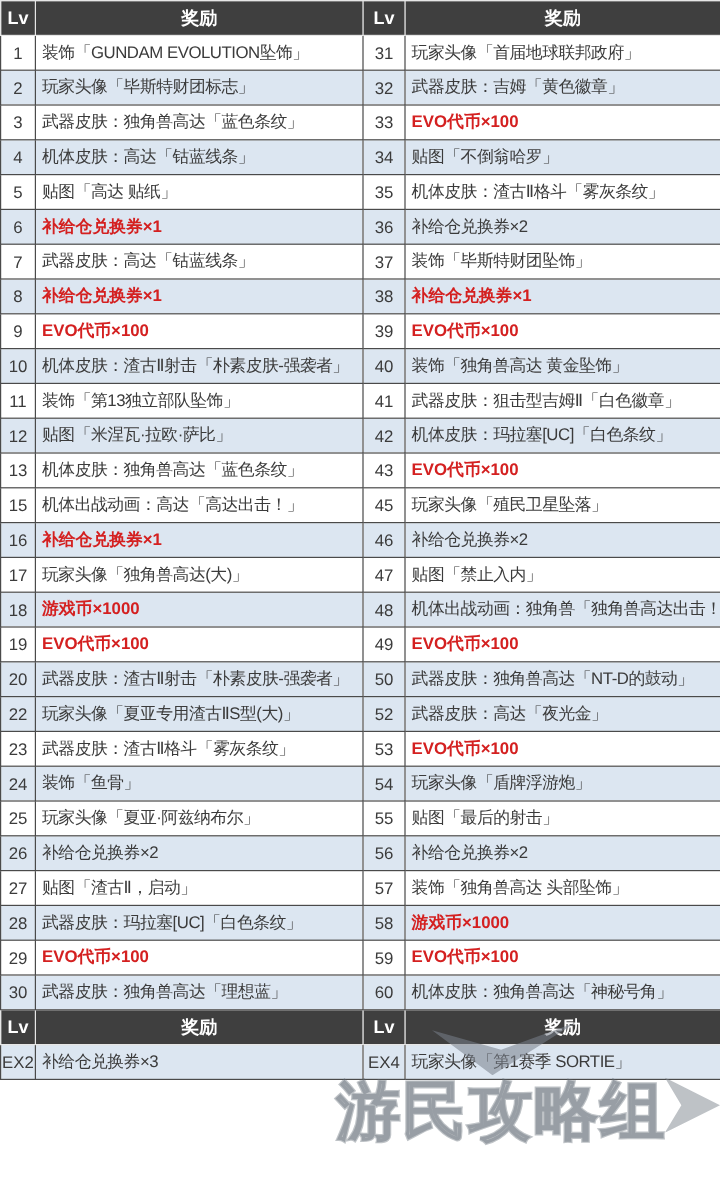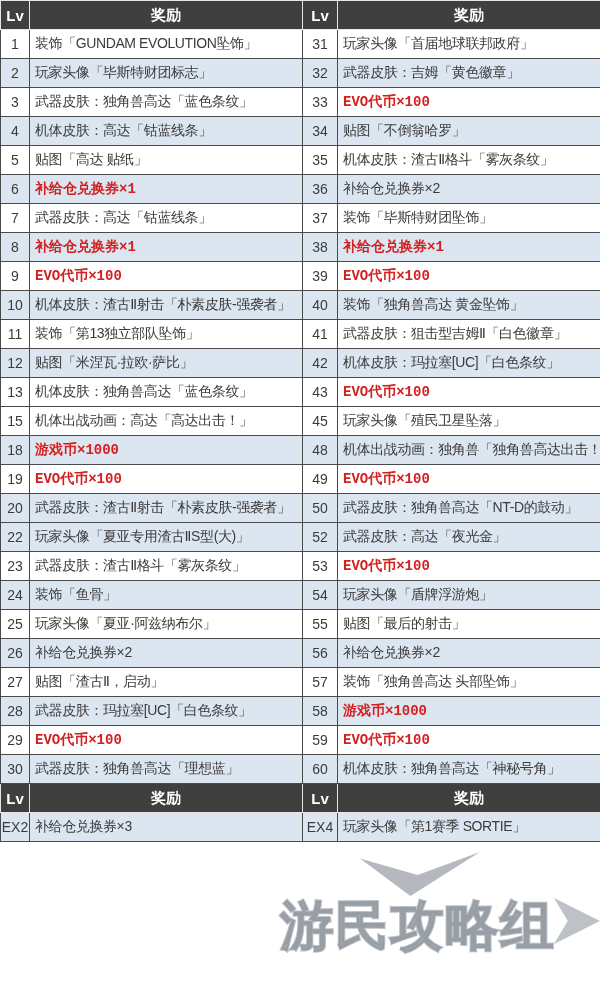--- a/index.html
+++ b/index.html
@@ -24,21 +24,21 @@
     border:1px solid #e6e6e6;
   }
   td{
     border:1px solid #4a4a4a;
     font-size:14px;color:var(--text,#3b3b3b);
     padding:0;white-space:nowrap;overflow:hidden;
     background:#ffffff;
   }
   td.lv{text-align:center;}
   td.reward{padding-left:5px;letter-spacing:-0.4px;}
-  td.red{color:var(--red,#d42020);font-weight:bold;letter-spacing:0;font-family:Liberation Mono, monospace;}
+  td.red{color:var(--red,#d42020);font-weight:bold;letter-spacing:0;}
   tr.stripe td{background:var(--stripe,#dce6f1);}
   
   .watermark{
     position:absolute;left:278px;top:848px;width:322px;height:125px;
     pointer-events:none;z-index:5;font-family:Liberation Mono, monospace;
   }
   .wm-text{
     position:absolute;left:2px;top:42px;
     font-size:54px;font-weight:bold;letter-spacing:1px;
     color:rgba(125,133,142,0.50);
@@ -155,20 +155,32 @@
         <td class="lv">43</td>
         <td class="reward red">EVO代币×100</td>
       </tr>
       <tr>
         <td class="lv">15</td>
         <td class="reward">机体出战动画：高达「高达出击！」</td>
         <td class="lv">45</td>
         <td class="reward">玩家头像「殖民卫星坠落」</td>
       </tr>
       <tr class="stripe">
+        <td class="lv">16</td>
+        <td class="reward red">补给仓兑换券×1</td>
+        <td class="lv">46</td>
+        <td class="reward">补给仓兑换券×2</td>
+      </tr>
+      <tr>
+        <td class="lv">17</td>
+        <td class="reward">玩家头像「独角兽高达(大)」</td>
+        <td class="lv">47</td>
+        <td class="reward">贴图「禁止入内」</td>
+      </tr>
+      <tr class="stripe">
         <td class="lv">18</td>
         <td class="reward red">游戏币×1000</td>
         <td class="lv">48</td>
         <td class="reward">机体出战动画：独角兽「独角兽高达出击！」</td>
       </tr>
       <tr>
         <td class="lv">19</td>
         <td class="reward red">EVO代币×100</td>
         <td class="lv">49</td>
         <td class="reward red">EVO代币×100</td>

